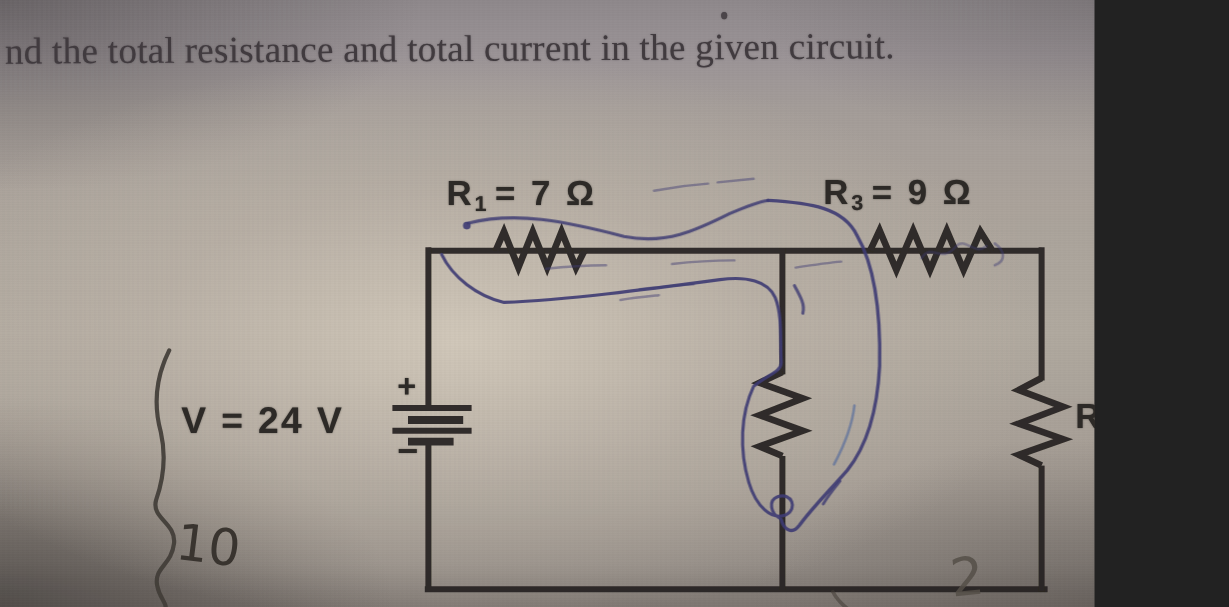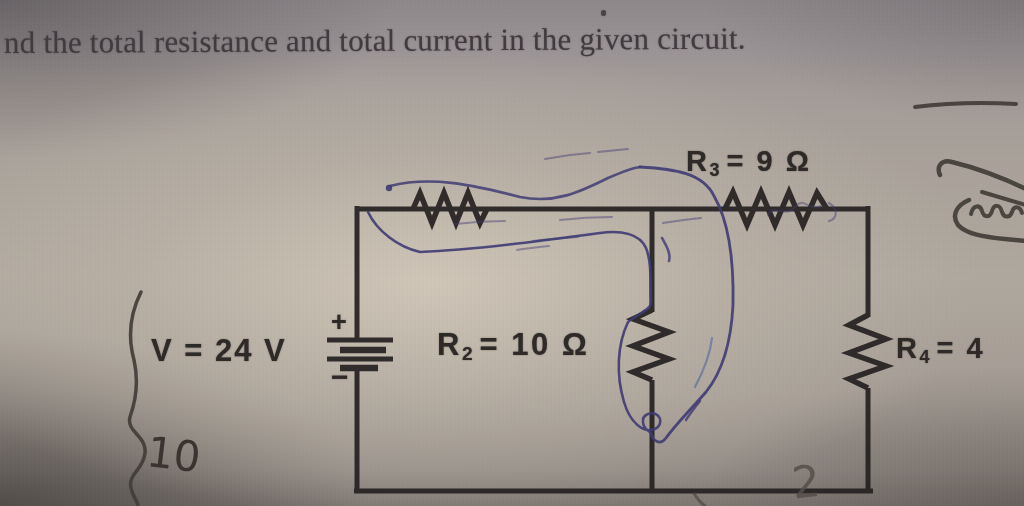--- a/index.html
+++ b/index.html
@@ -1,17 +1,17 @@
 <!DOCTYPE html>
 <html><head>
 <meta charset="utf-8">
 <style>
   html,body{margin:0;padding:0;background:#222;}
   .photo{
-    position:relative;width:1024px;height:506px;overflow:hidden;
+    position:relative;width:912px;height:506px;overflow:hidden;
     font-family:"Liberation Sans", sans-serif;
     background:
       radial-gradient(75% 65% at 42% 56%, rgba(209,200,186,0.95) 0%, rgba(190,181,169,0.6) 38%, rgba(0,0,0,0) 72%),
       radial-gradient(55% 45% at 0% 0%, rgba(60,56,58,0.45), rgba(0,0,0,0) 70%),
       radial-gradient(50% 48% at 0% 100%, rgba(44,40,38,0.55), rgba(0,0,0,0) 72%),
       radial-gradient(45% 40% at 100% 100%, rgba(66,61,58,0.38), rgba(0,0,0,0) 70%),
       radial-gradient(45% 35% at 100% 0%, rgba(86,82,84,0.32), rgba(0,0,0,0) 70%),
       linear-gradient(180deg,#8e888b 0%,#9a9396 9%,#a39c98 18%,#aaa29a 34%,#b0a89e 55%,#a49c94 78%,#918a84 93%,#7d7671 100%);
   }
   .grain{position:absolute;inset:0;pointer-events:none;opacity:.5;
@@ -101,25 +101,25 @@
       <path d="M915,107 C947,103 980,102 1016,104" stroke-width="4"></path>
       <path d="M940,175 C936,166 942,159 952,162 C977,168 1001,177 1026,189" stroke-width="4.5"></path>
       <path d="M982,192 L1026,205" stroke-width="4"></path>
       <path d="M969,200 C957,205 951,215 958,225 C966,234 984,237 1005,239 L1026,241" stroke-width="4.5"></path>
       <path d="M971,214 C973,205 980,204 982,211 C984,218 990,218 992,211 C994,204 1000,204 1002,212 C1004,218 1010,218 1012,212 C1014,205 1020,206 1022,213" stroke-width="4"></path>
       <path d="M141,292 C130,314 128,338 134,360 C139,382 136,400 130,417 C126,432 147,436 145,453 C143,471 128,473 131,488 C133,499 139,502 138,507" stroke-width="3.5"></path>
       <path d="M694,493 C697,499 701,503 706,507" stroke-width="3" opacity="0.6"></path>
     </g>
   </svg>
 
+  <div class="lbl" style="left:372px;top:146px;font-size:29px;">
+    <span>R</span><sub>1</sub><span class="val">= 7 Ω</span>
+  </div>
   <div class="lbl" style="left:686px;top:145px;font-size:29px;">
     <span>R</span><sub>3</sub><span class="val">= 9 Ω</span>
-  </div>
-  <div class="lbl" style="left:437px;top:327px;font-size:31px;">
-    <span>R</span><sub>2</sub><span class="val">= 10 Ω</span>
   </div>
   <div class="lbl" style="left:896px;top:332px;font-size:29px;">
     <span>R</span><sub>4</sub><span class="val">= 4</span>
   </div>
   <div class="lbl" style="left:151px;top:333px;font-size:31px;letter-spacing:2px;text-align:center;">V = 24 V</div>
 
   <div class="sign" style="left:331px;top:307px;font-size:27px;">+</div>
   <div class="sign" style="left:331px;top:360px;font-size:30px;">−</div>
 
   <div class="hand" style="left:147px;top:430px;font-size:42px;color:#39342f;transform:rotate(7deg);">10</div>

